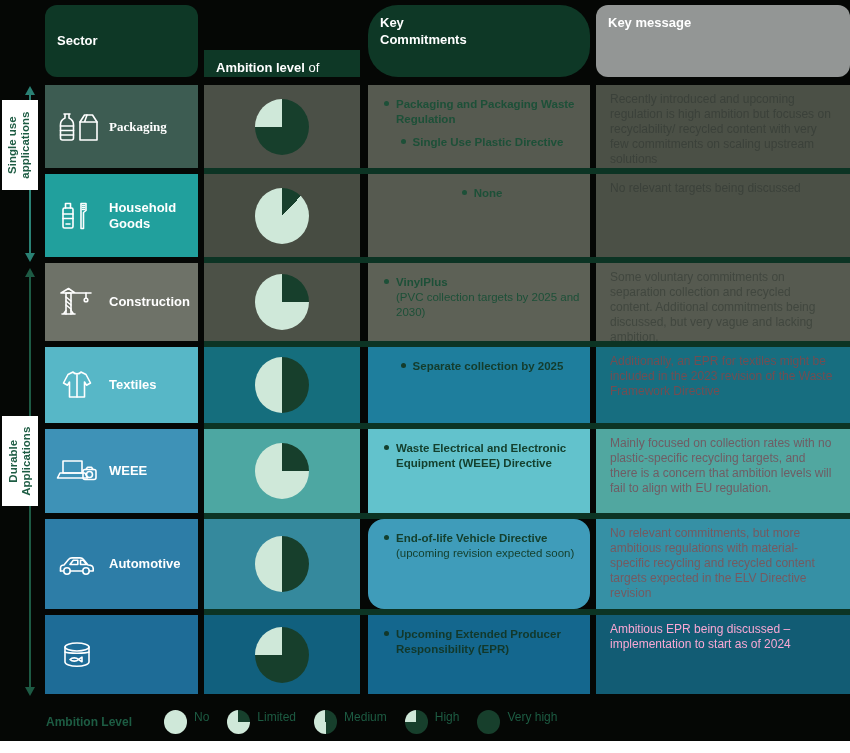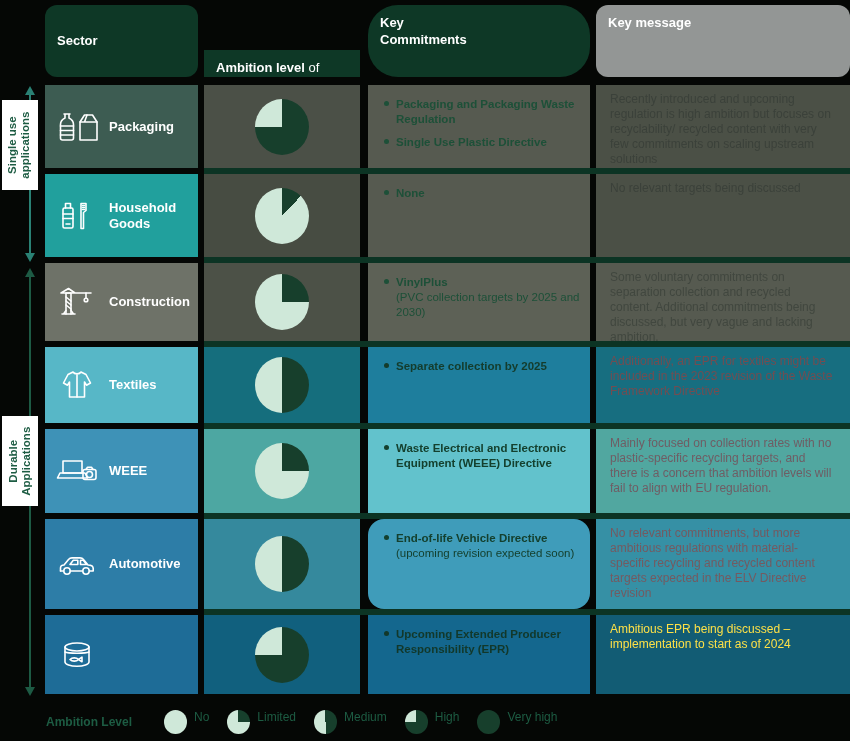--- a/index.html
+++ b/index.html
@@ -16,21 +16,21 @@
   .r5{height:84px;} .r6{height:90px;} .r7{height:79px;margin-bottom:0;}
   .sep{position:absolute;left:159px;right:0;top:100%;height:6px;background:#0c3424;}
   .cell{overflow:hidden;}
   .sector{grid-column:1;display:flex;align-items:center;gap:8px;padding:0 4px 0 10px;color:#ffffff;}
   .sicon{flex:none;display:flex;}
   .sicon svg{stroke:#ffffff;fill:none;stroke-width:1.6;stroke-linecap:round;stroke-linejoin:round;}
   .slabel{font-weight:bold;font-size:13px;line-height:1.2;}
   .amb{grid-column:3;display:flex;align-items:center;justify-content:center;}
   .pie{width:54px;height:56px;border-radius:50%;}
   .comm{grid-column:5;padding:12px 10px 6px 16px;font-size:11.5px;line-height:1.3;}
-  .citem{display:flex;gap:7px;margin-bottom:8px;}
+  .citem{display:flex;gap:7px;margin-bottom:8px;justify-content:center;}
   .dot{flex:none;width:5px;height:5px;border-radius:50%;background:currentColor;margin-top:4px;}
   .ctext b{font-weight:bold;}
   .ctext span{font-weight:normal;}
   .ctext .blk{display:block;}
   .msg{grid-column:7;padding:7px 14px;font-size:12px;line-height:1.25;}
   .msg p{margin:0;}
   .arrow{position:absolute;display:flex;flex-direction:column;align-items:center;width:10px;z-index:1;}
   .a1{left:25px;top:86px;height:176px;}
   .a2{left:25px;top:268px;height:428px;}
   .ah{flex:none;width:10px;height:9px;}
@@ -73,21 +73,21 @@
 
     <div class="row hdr">
       <div class="cell sector hsector" style="grid-column: 1; background-color: rgb(14, 56, 38);">Sector</div>
       <div class="cell hamb" style="grid-column: 3; background-color: rgb(14, 56, 38); margin-top: 45px;"><b>Ambition level</b><span> of current/ upcoming commitments</span></div>
       <div class="cell hcomm" style="grid-column: 5; background-color: rgb(14, 56, 38);">Key
 Commitments</div>
       <div class="cell hmsg" style="grid-column: 7; background-color: rgb(147, 150, 149);">Key message</div>
     </div>
 
     <div class="row r1">
-      <div class="cell sector" style="background-color: rgb(61, 92, 82);">
+      <div class="cell sector" style="background-color: rgb(61, 92, 82); font-family: Liberation Serif, serif;">
         <span class="sicon">
           <svg viewBox="0 0 46 38" width="46" height="38">
               <path d="M9 6 h6 M10 6 v4 c-3 1.5 -4.5 3.5 -4.5 6.5 V30 a2 2 0 0 0 2 2 h9 a2 2 0 0 0 2 -2 V16.5 c0 -3 -1.5 -5 -4.5 -6.5 V6"></path>
               <path d="M5.5 18 h13 M5.5 22.5 h13 M5.5 27 h13"></path>
               <path d="M25 14 l4.5 -7 h8 l4.5 7 v18 h-17 z"></path>
               <path d="M25 14 h17 M32 7 l-2.5 7"></path>
             </svg>
         </span>
         <span class="slabel">Packaging</span>
       </div>
@@ -261,21 +261,21 @@
       </div>
       <div class="cell amb" style="background-color: rgb(17, 96, 126);">
         <div class="pie" style="background: conic-gradient(rgb(23, 63, 44) 0deg, rgb(23, 63, 44) 75%, rgb(207, 232, 217) 75%, rgb(207, 232, 217) 100%);"></div>
       </div>
       <div class="cell comm" style="background-color: rgb(20, 103, 142); color: rgb(18, 56, 42);">
         <div class="citem">
             <span class="dot"></span>
             <span class="ctext"><b>Upcoming Extended Producer Responsibility (EPR)</b></span>
           </div>
       </div>
-      <div class="cell msg" style="background-color: rgb(18, 92, 116); color: #fde047;">
+      <div class="cell msg" style="background-color: rgb(18, 92, 116); color: #f9a8d4;">
           <p>Ambitious EPR being discussed – implementation to start as of 2024</p>
         </div>
     </div>
   </div>
 
   <div class="legend" style="color: rgb(29, 92, 67);">
     <span class="ltitle">Ambition Level</span>
     <span class="litem">
         <span class="lpie" style="background: conic-gradient(rgb(23, 63, 44) 0deg, rgb(23, 63, 44) 0%, rgb(207, 232, 217) 0%, rgb(207, 232, 217) 100%);"></span>
         <span>No</span>

